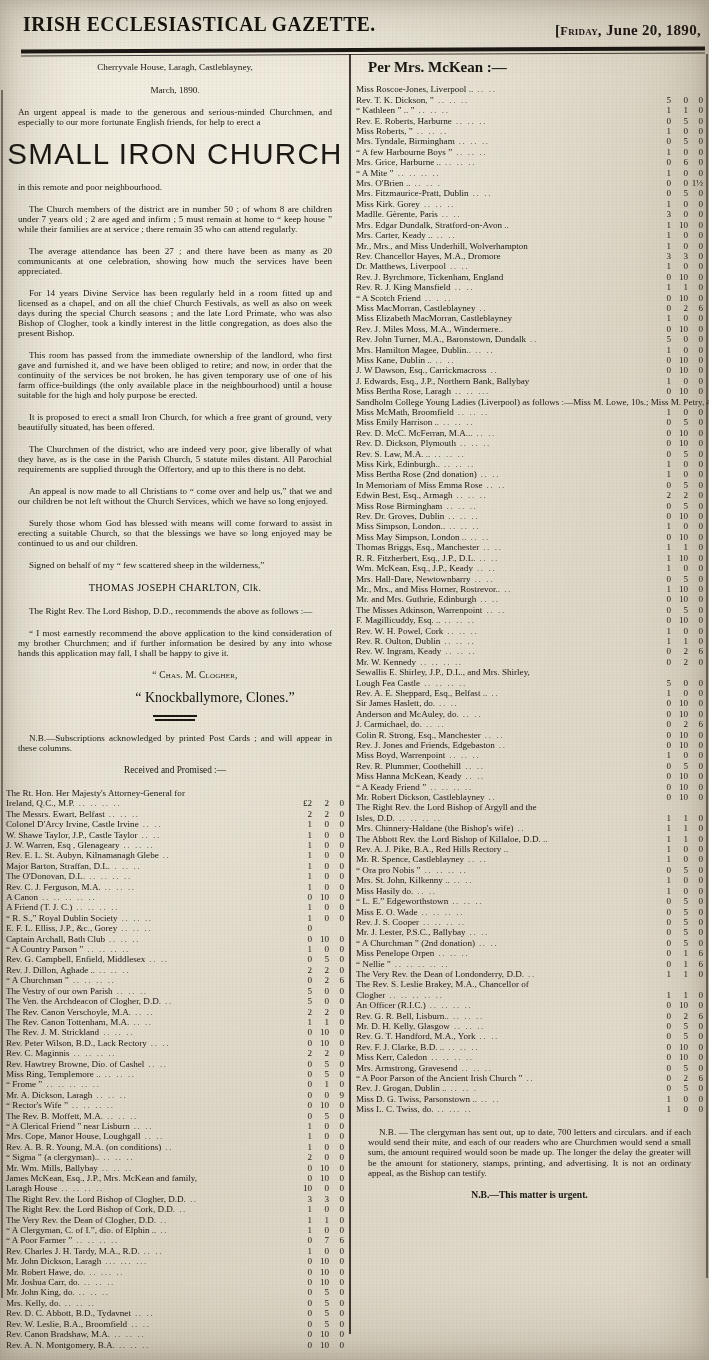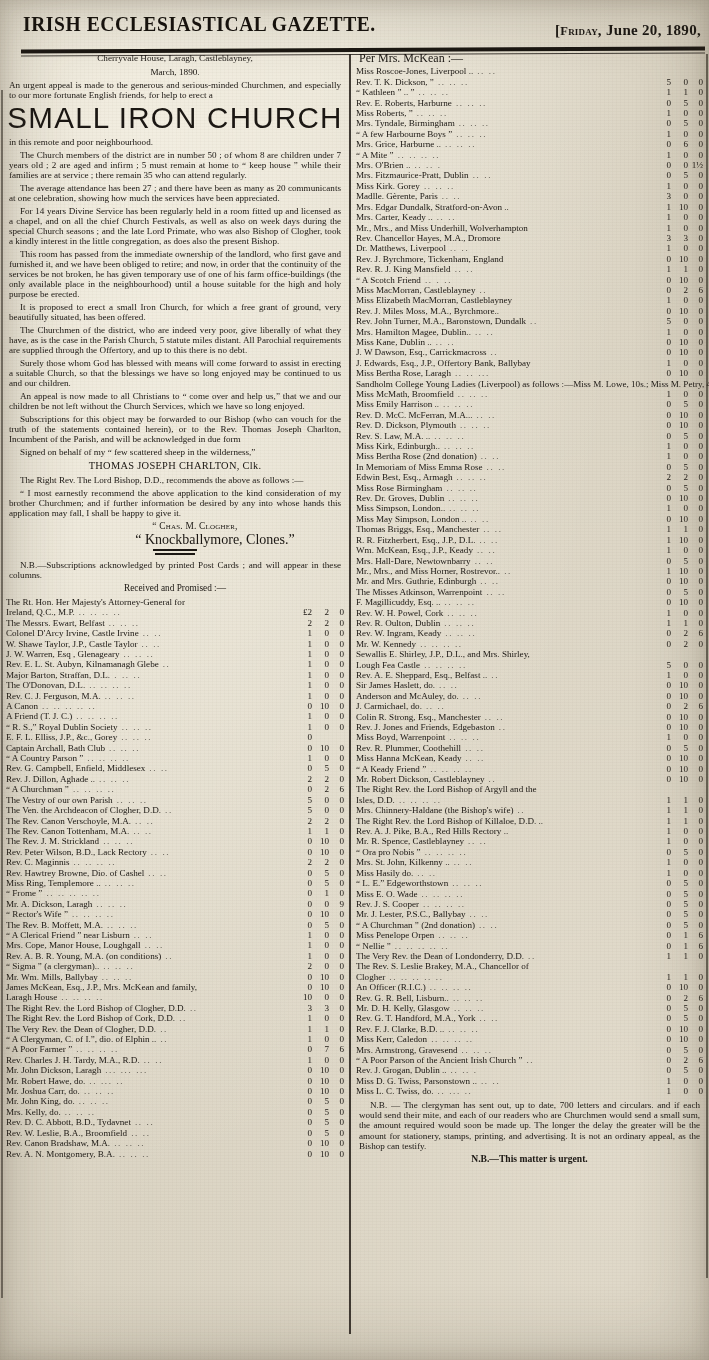--- a/index.html
+++ b/index.html
@@ -67,21 +67,21 @@
     text-align:justify;
   }
   .col-l{left:6px;width:338px;}
   .col-r{left:356px;width:347px;}
   .divider{
     position:absolute;left:349px;top:4px;bottom:24px;width:2px;background:#241f19;opacity:.85;
   }
   .edge-l{position:absolute;left:1px;top:40px;bottom:60px;width:2px;background:#241f19;opacity:.55;}
   .edge-r{position:absolute;right:1px;top:4px;bottom:80px;width:2px;background:#241f19;opacity:.6;}
 
-  p{margin:3px;}
+  p{margin:12px;}
   .ind{text-indent:11px;}
   .ctr{text-align:center;text-indent:0;}
   .sc{font-variant:small-caps;letter-spacing:.2px;}
 
   .addr{text-align:center;text-indent:0;line-height:10.6px;font-size:9.2px;}
   .bigline{
     text-align:center;
     font-family:"Liberation Sans", sans-serif;
     font-size:29px;line-height:31px;
     letter-spacing:1.2px;
@@ -110,21 +110,21 @@
   td.nm .dots{
     color:#1b1713;opacity:.85;letter-spacing:1.6px;
     padding-left:4px;
   }
   td.a1{width:24px;text-align:right;padding-right:1px;}
   td.a2{width:17px;text-align:right;padding-right:1px;}
   td.a3{width:15px;text-align:right;padding-right:2px;}
   .wrapnm{white-space:normal;}
   .sub-indent{padding-left:11px;}
   .sub-indent2{padding-left:22px;}
-  .hdr-line{font-size:12px;line-height:10.4px;}
+  .hdr-line{font-size:15px;line-height:10.4px;font-weight:bold;}
   .blk{font-size:9.1px;line-height:10px;text-align:justify;}
   .nbnote{font-size:9.1px;line-height:10.3px;text-align:justify;text-indent:11px;}
   .urgent{font-weight:bold;}
   .lastline{text-align:center;font-size:9.6px;font-weight:bold;margin-top:1px;}
 </style>
 </head>
 <body>
 
 <div class="page">
   <div class="grain"></div>
@@ -146,23 +146,22 @@
       <p class="addr">March, 1890.</p>
       <p class="blk">An urgent appeal is made to the generous and serious-minded Churchmen, and especially to our more fortunate English friends, for help to erect a</p>
       <div class="bigline">SMALL IRON CHURCH</div>
       <p class="blk dropcapline">in this remote and poor neighbourhood.</p>
       <p class="blk ind">The Church members of the district are in number 50 ; of whom 8 are children under 7 years old ; 2 are aged and infirm ; 5 must remain at home to “ keep house ” while their families are at service ; there remain 35 who can attend regularly.</p>
       <p class="blk ind">The average attendance has been 27 ; and there have been as many as 20 communicants at one celebration, showing how much the services have been appreciated.</p>
       <p class="blk ind">For 14 years Divine Service has been regularly held in a room fitted up and licensed as a chapel, and on all the chief Church Festivals, as well as also on week days during the special Church seasons ; and the late Lord Primate, who was also Bishop of Clogher, took a kindly interest in the little congregation, as does also the present Bishop.</p>
       <p class="blk ind">This room has passed from the immediate ownership of the landlord, who first gave and furnished it, and we have been obliged to retire; and now, in order that the continuity of the services be not broken, he has given temporary use of one of his farm office-buildings (the only available place in the neighbourhood) until a house suitable for the high and holy purpose be erected.</p>
       <p class="blk ind">It is proposed to erect a small Iron Church, for which a free grant of ground, very beautifully situated, has been offered.</p>
       <p class="blk ind">The Churchmen of the district, who are indeed very poor, give liberally of what they have, as is the case in the Parish Church, 5 statute miles distant. All Parochial requirements are supplied through the Offertory, and up to this there is no debt.</p>
+      <p class="blk ind">An appeal is now made to all Christians to “ come over and help us,” that we and our children be not left without the Church Services, which we have so long enjoyed.</p>
       <p class="blk ind">Surely those whom God has blessed with means will come forward to assist in erecting a suitable Church, so that the blessings we have so long enjoyed may be continued to us and our children.</p>
-      <p class="blk ind">An appeal is now made to all Christians to “ come over and help us,” that we and our children be not left without the Church Services, which we have so long enjoyed.</p>
-      <p class="blk ind">Subscriptions for this object may be forwarded to our Bishop (who can vouch for the truth of the statements contained herein), or to the Rev. Thomas Joseph Charlton, Incumbent of the Parish, and will be acknowledged in due form</p>
       <p class="blk ind">Signed on behalf of my “ few scattered sheep in the wilderness,”</p>
       <p class="ctr" style="font-size:10.4px;line-height:12px;letter-spacing:.3px;margin-top:1px;">THOMAS JOSEPH CHARLTON, Clk.</p>
       <p class="blk ind">The Right Rev. The Lord Bishop, D.D., recommends the above as follows :—</p>
       <p class="blk ind">“ I most earnestly recommend the above application to the kind consideration of my brother Churchmen; and if further information be desired by any into whose hands this application may fall, I shall be happy to give it.</p>
       <p class="ctr sc" style="font-size:9.4px;line-height:10.6px;padding-left:40px;">“ Chas. M. Clogher,</p>
       <p class="ctr" style="font-size:14px;line-height:10.6px;padding-left:80px;">“ Knockballymore, Clones.”</p>
       <div class="tinyrule"></div>
       <div class="tinyrule2"></div>
       <p class="blk ind">N.B.—Subscriptions acknowledged by printed Post Cards ; and will appear in these columns.</p>
       <p class="ctr" style="font-size:9.3px;line-height:10.6px;">Received and Promised :—</p>
@@ -632,21 +631,21 @@
               <td class="a2">2</td>
               <td class="a3">6</td>
             </tr>
             <tr>
               <td class="nm sub-indent">Miss Elizabeth MacMorran, Castleblayney</td>
               <td class="a1">1</td>
               <td class="a2">0</td>
               <td class="a3">0</td>
             </tr>
             <tr>
-              <td class="nm sub-indent">Rev. J. Miles Moss, M.A., Byrchmore..</td>
+              <td class="nm sub-indent">Rev. J. Miles Moss, M.A., Windermere..</td>
               <td class="a1">0</td>
               <td class="a2">10</td>
               <td class="a3">0</td>
             </tr>
             <tr>
               <td class="nm sub-indent">Rev. John Turner, M.A., Baronstown, Dundalk<span class="dots">..</span></td>
               <td class="a1">5</td>
               <td class="a2">0</td>
               <td class="a3">0</td>
             </tr>
@@ -662,21 +661,21 @@
               <td class="a2">10</td>
               <td class="a3">0</td>
             </tr>
             <tr>
               <td class="nm sub-indent">J. W Dawson, Esq., Carrickmacross<span class="dots">..</span></td>
               <td class="a1">0</td>
               <td class="a2">10</td>
               <td class="a3">0</td>
             </tr>
             <tr>
-              <td class="nm sub-indent">J. Edwards, Esq., J.P., Offertory Bank, Ballybay</td>
+              <td class="nm sub-indent">J. Edwards, Esq., J.P., Northern Bank, Ballybay</td>
               <td class="a1">1</td>
               <td class="a2">0</td>
               <td class="a3">0</td>
             </tr>
             <tr>
               <td class="nm sub-indent">Miss Bertha Rose, Laragh<span class="dots">..            ..            ...</span></td>
               <td class="a1">0</td>
               <td class="a2">10</td>
               <td class="a3">0</td>
             </tr>
@@ -932,21 +931,21 @@
               <td class="a2">1</td>
               <td class="a3">0</td>
             </tr>
             <tr>
               <td class="nm sub-indent">Mrs. Chinnery-Haldane (the Bishop's wife)<span class="dots">..</span></td>
               <td class="a1">1</td>
               <td class="a2">1</td>
               <td class="a3">0</td>
             </tr>
             <tr>
-              <td class="nm sub-indent">The Right Rev. the Lord Bishop of Killaloe, D.D. ..</td>
+              <td class="nm sub-indent">The Abbott Rev. the Lord Bishop of Killaloe, D.D. ..</td>
               <td class="a1">1</td>
               <td class="a2">1</td>
               <td class="a3">0</td>
             </tr>
             <tr>
               <td class="nm sub-indent">Rev. A. J. Pike, B.A., Red Hills Rectory ..</td>
               <td class="a1">1</td>
               <td class="a2">0</td>
               <td class="a3">0</td>
             </tr>

